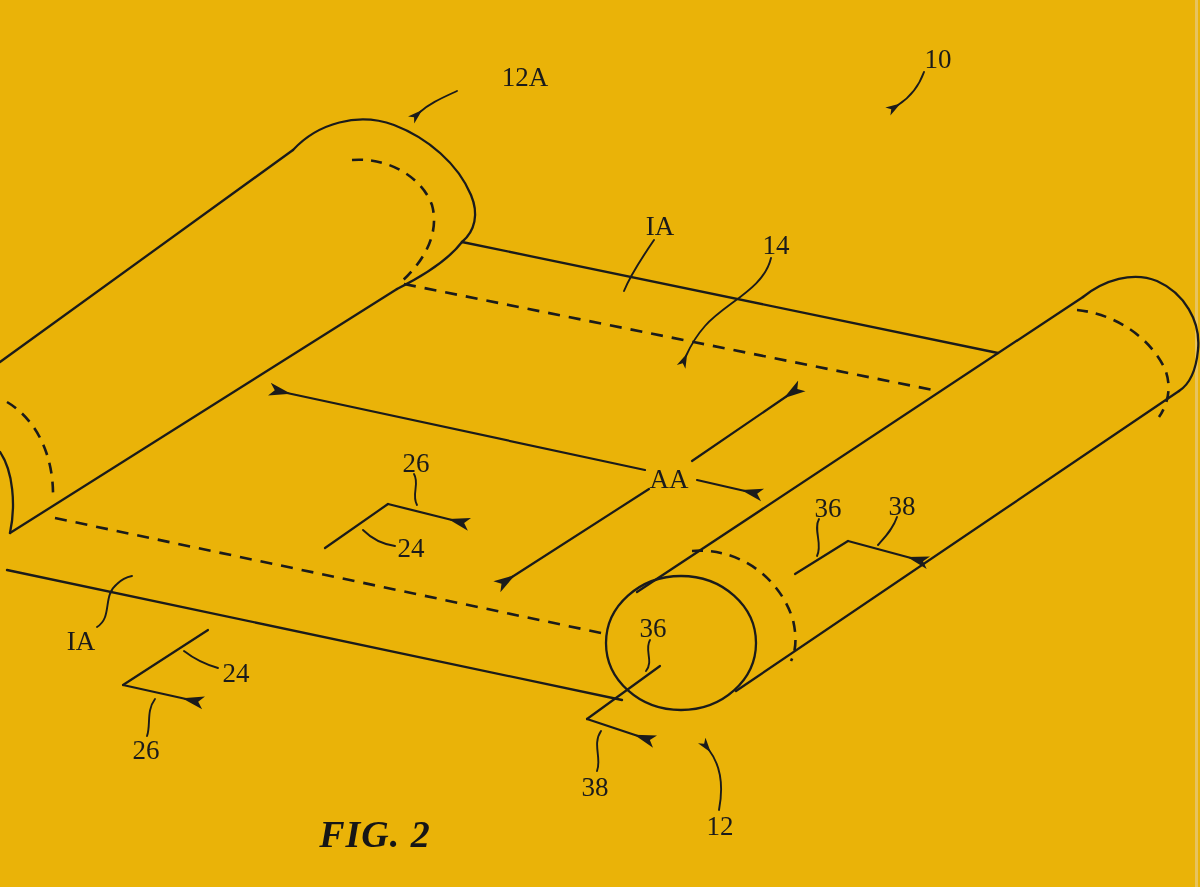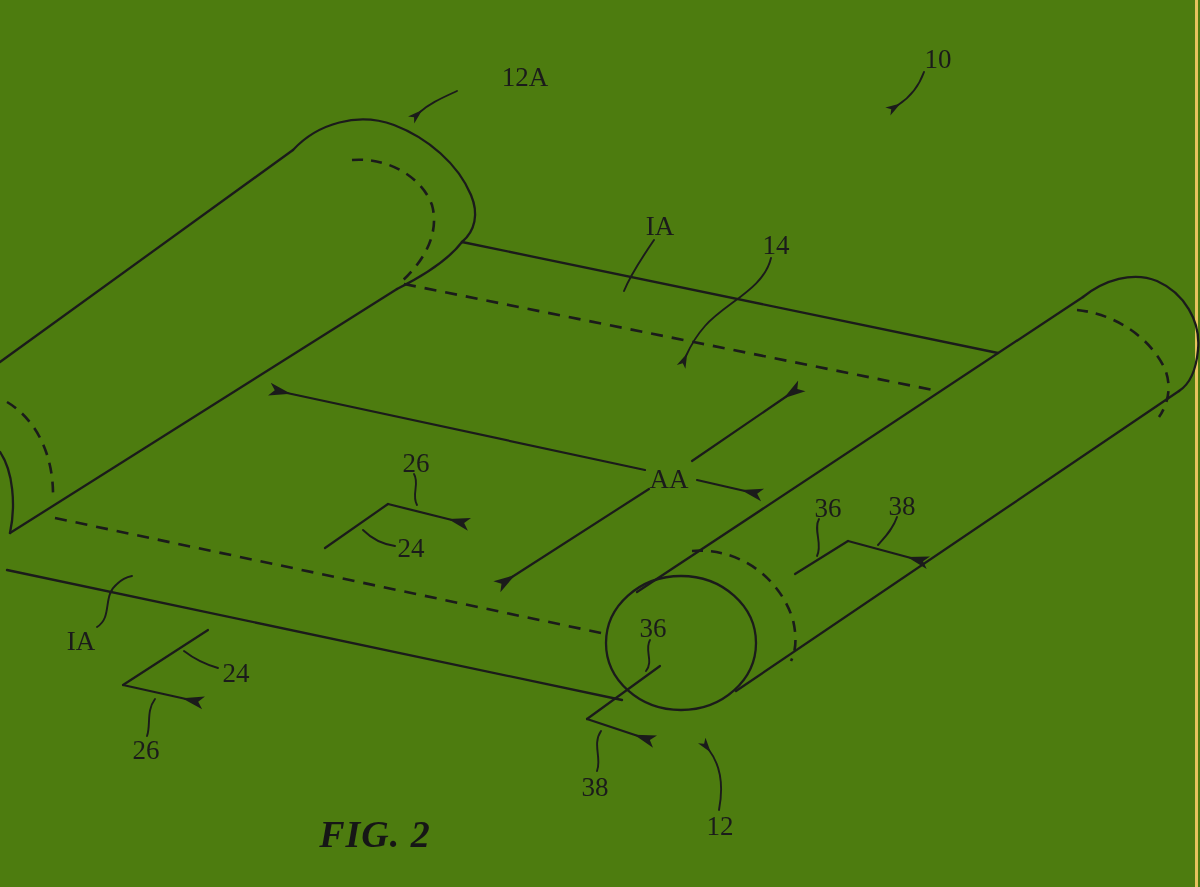--- a/index.html
+++ b/index.html
@@ -7,21 +7,21 @@
     padding: 0;
     background: #ffffff;
     width: 1200px;
     height: 887px;
     overflow: hidden;
   }
   .stage {
     position: relative;
     width: 1200px;
     height: 887px;
-    background: #4d7c0f;
+    background: #eab308;
   }
   svg { display: block; }
   .ln   { fill: none; stroke: #1b1b1b; stroke-width: 2.3; stroke-linecap: round; }
   .lnd  { fill: none; stroke: #1b1b1b; stroke-width: 2.6; stroke-dasharray: 12 9; stroke-linecap: butt; }
   .lnd2 { fill: none; stroke: #1b1b1b; stroke-width: 2.6; stroke-dasharray: 11 8; stroke-linecap: butt; }
   .arr  { fill: none; stroke: #1b1b1b; stroke-width: 2.2; stroke-linecap: round; }
   .ldr  { fill: none; stroke: #1b1b1b; stroke-width: 1.9; stroke-linecap: round; }
   .ah   { fill: #1b1b1b; stroke: none; }
   .lbl {
     font-family: "Liberation Serif", "DejaVu Serif", serif;

